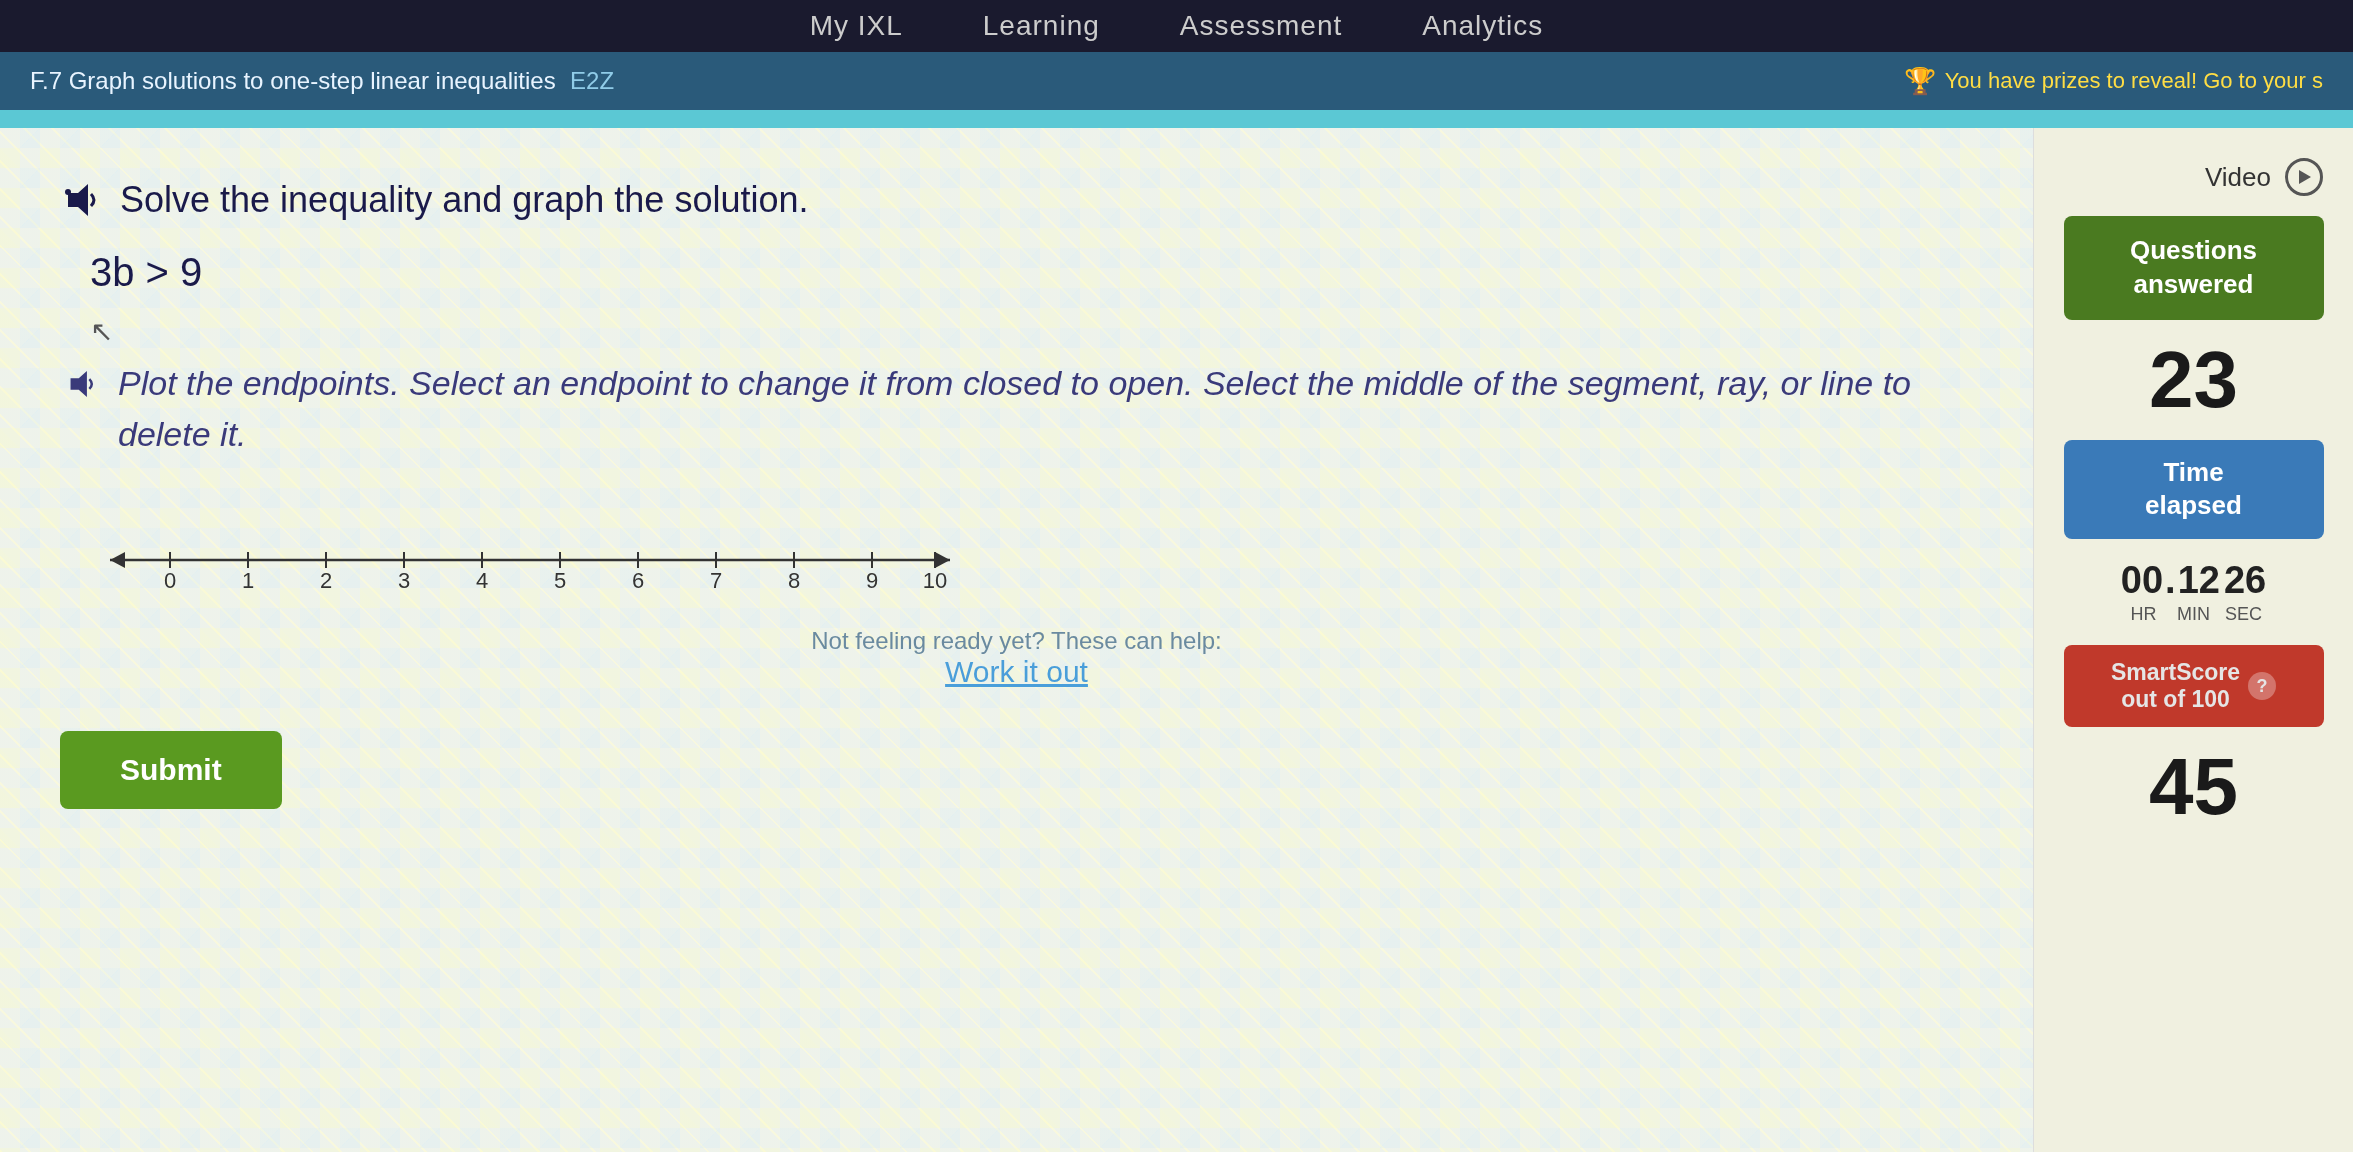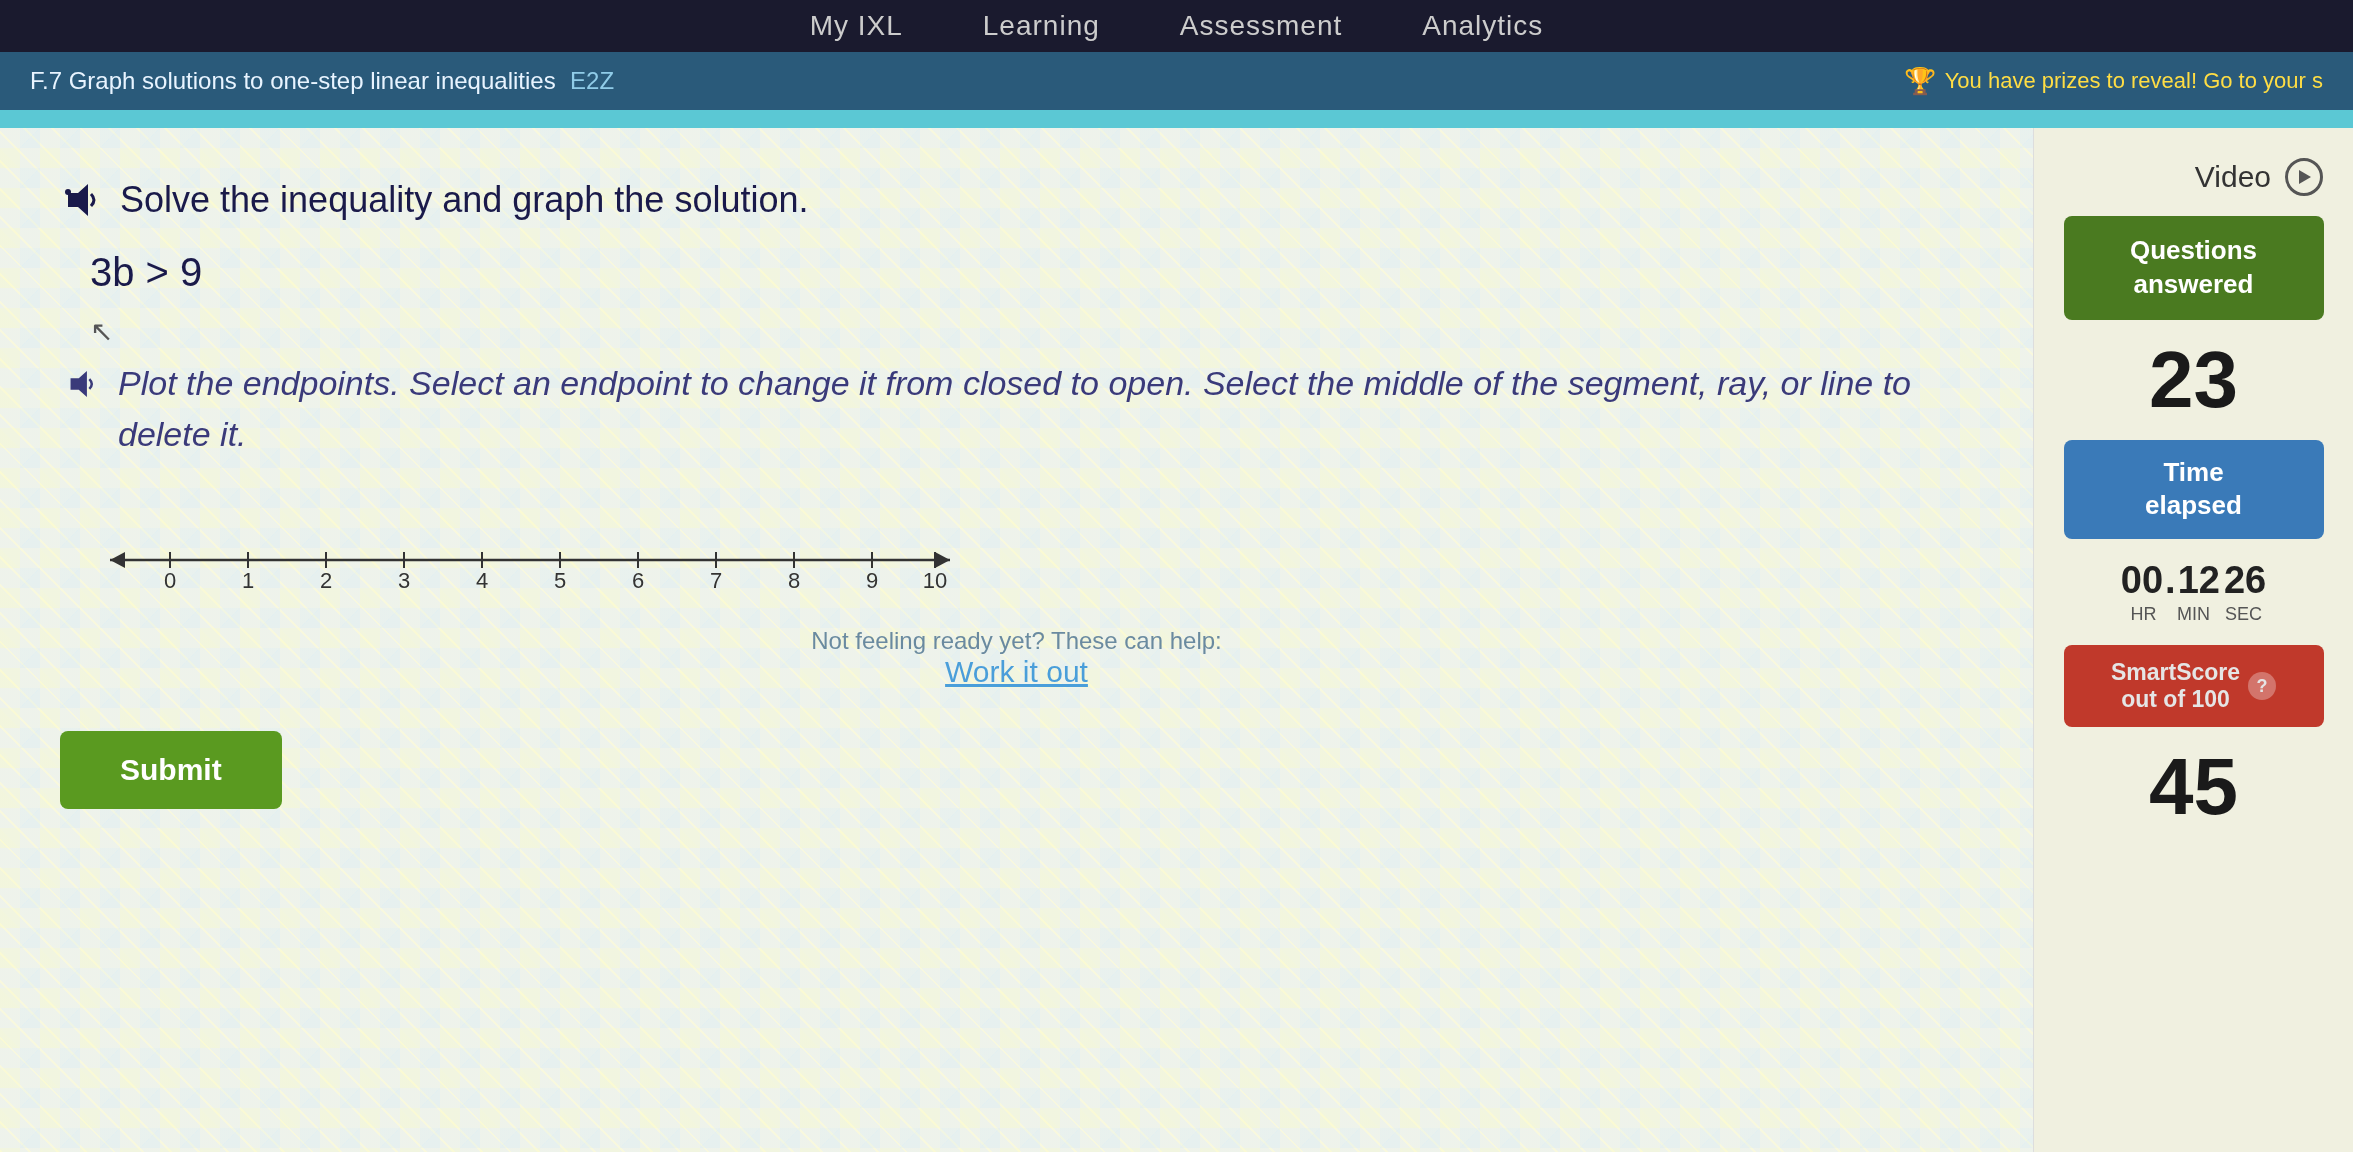--- a/index.html
+++ b/index.html
@@ -179,21 +179,21 @@
     }
 
     .video-section {
       display: flex;
       align-items: center;
       gap: 14px;
       align-self: flex-end;
       margin-right: 10px;
     }
     .video-label {
-      font-size: 30px;
+      font-size: 26px;
       color: #333;
     }
     .video-play-btn {
       width: 38px;
       height: 38px;
       border: 3px solid #555;
       border-radius: 50%;
       display: flex;
       align-items: center;
       justify-content: center;

